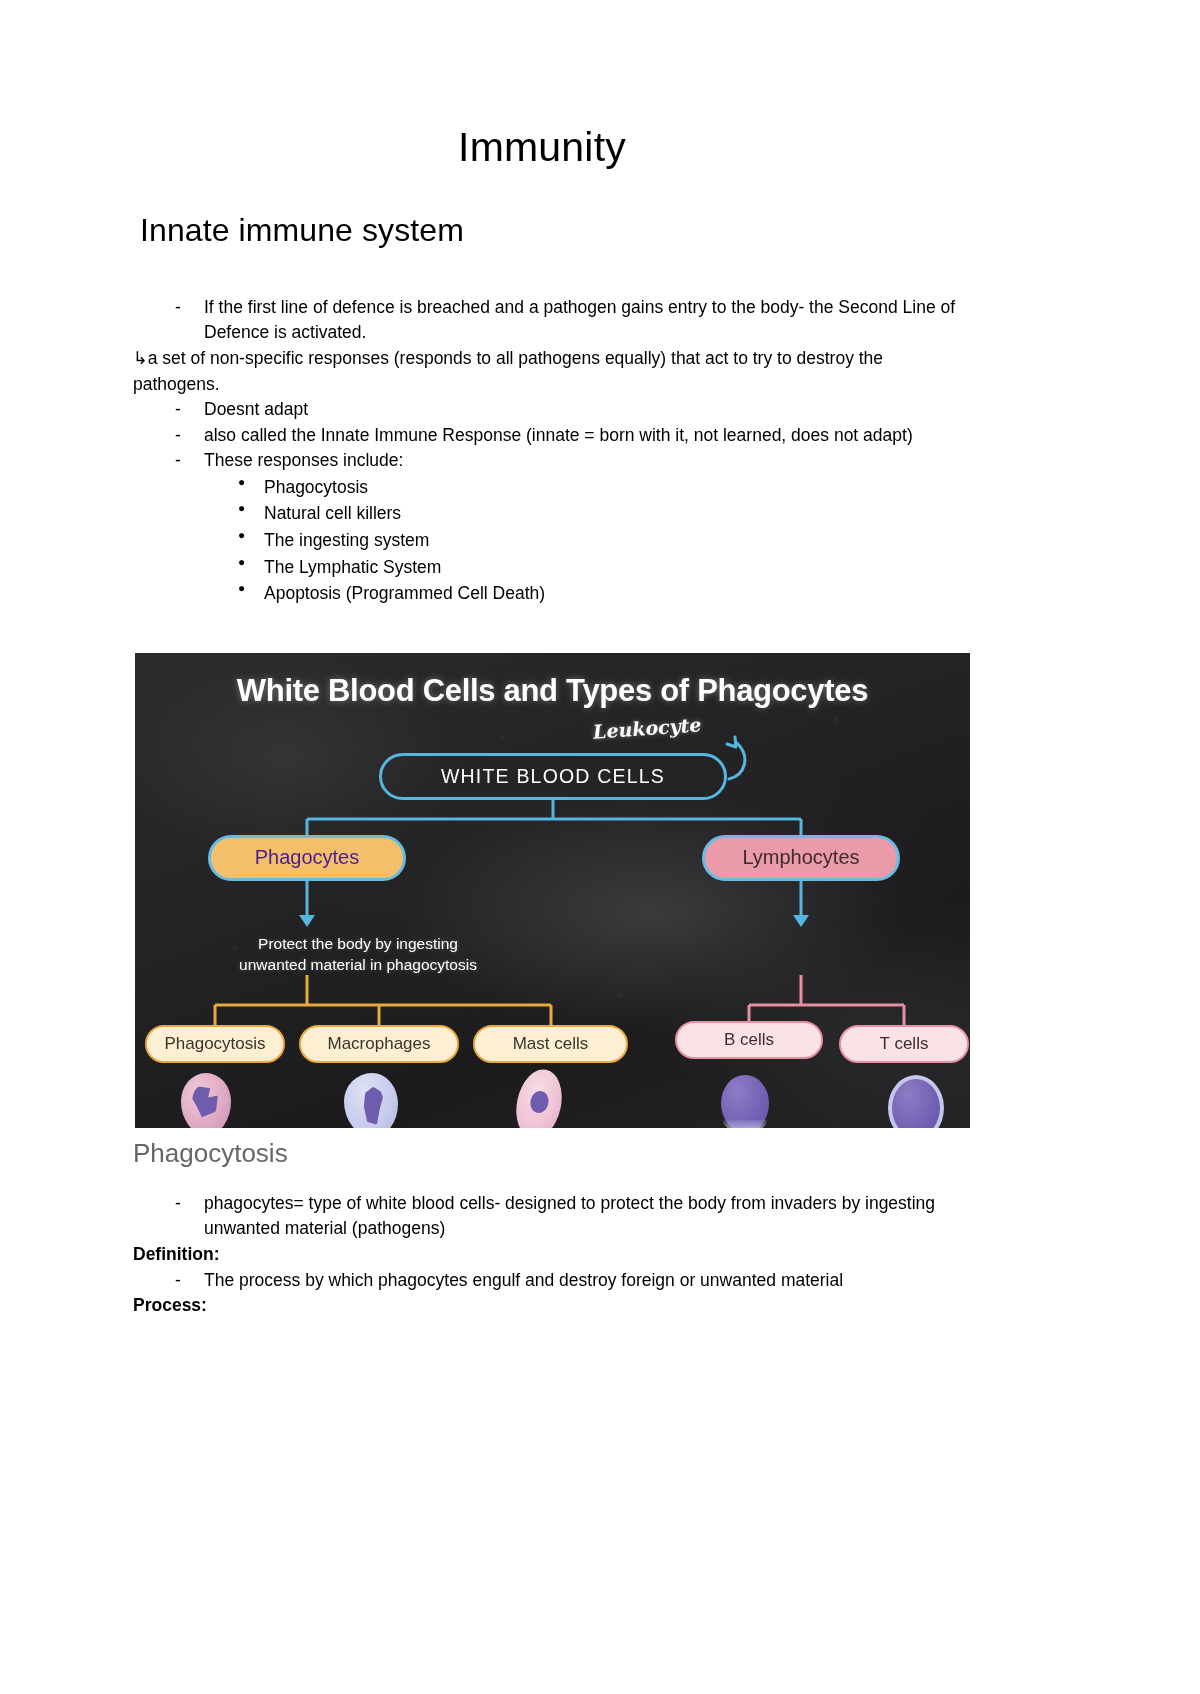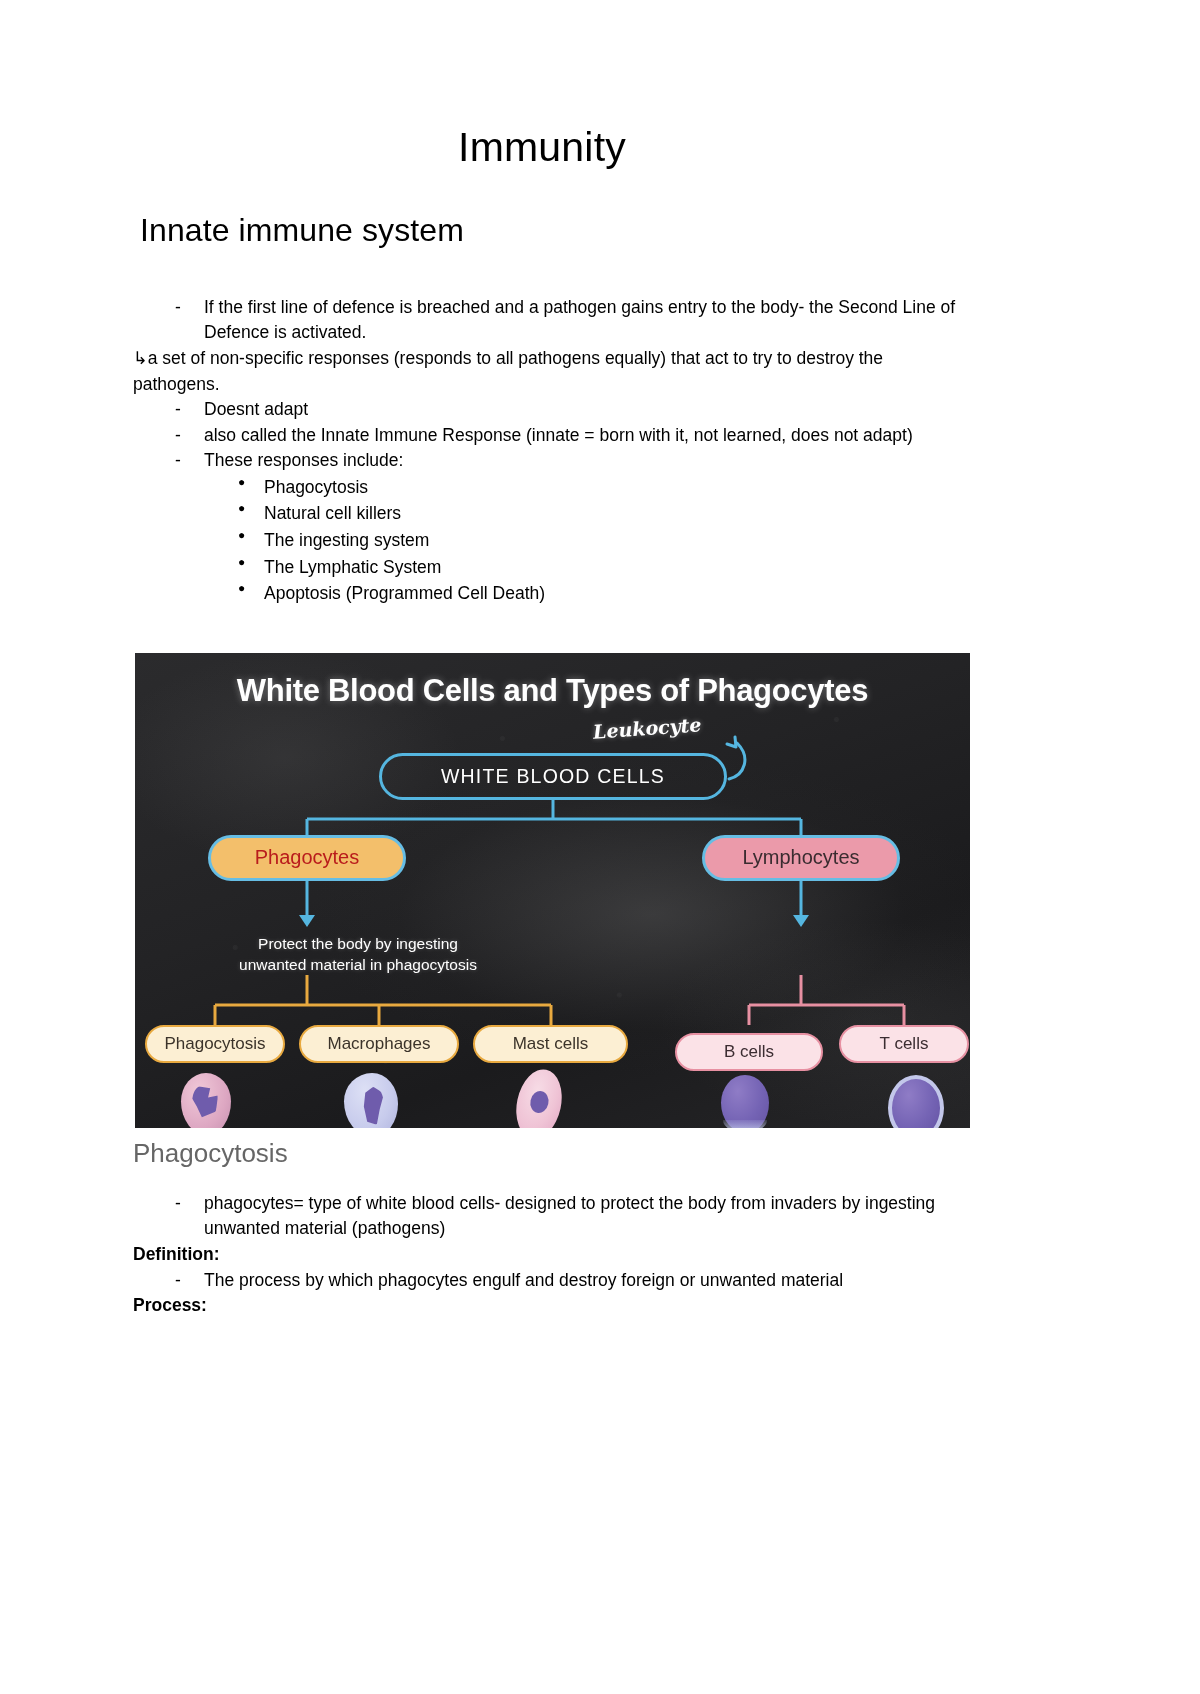--- a/index.html
+++ b/index.html
@@ -169,21 +169,21 @@
     border: 3px solid #55b6e0;
     background: transparent;
     color: #ffffff;
     font-size: 19.5px;
     letter-spacing: 1.2px;
   }
   .node-phago {
     left: 73px; top: 182px; width: 198px; height: 46px;
     border: 3px solid #66bde4;
     background: #f3bf6b;
-    color: #b91c1c;
+    color: #4c1d95;
     font-size: 20px;
   }
   .node-lympho {
     left: 567px; top: 182px; width: 198px; height: 46px;
     border: 3px solid #66bde4;
     background: #eb9aaa;
     color: #3a2c30;
     font-size: 20px;
   }
   .desc {
@@ -215,21 +215,21 @@
     color: #3b332a;
   }
   .leaf-pink {
     border: 2.5px solid #e790a2;
     background: #fbe2e7;
     color: #3b2d31;
   }
   .l1 { left: 10px;  top: 372px; width: 140px; }
   .l2 { left: 164px; top: 372px; width: 160px; }
   .l3 { left: 338px; top: 372px; width: 155px; }
-  .l4 { left: 540px; top: 380px; width: 148px; text-align: center; }
+  .l4 { left: 540px; top: 368px; width: 148px; text-align: center; }
   .l5 { left: 704px; top: 372px; width: 130px; }
 
   .cell {
     position: absolute;
     z-index: 3;
     border-radius: 50%;
   }
   .cell-neutrophil {
     left: 46px; top: 420px; width: 50px; height: 62px;
     background: radial-gradient(ellipse at 35% 30%, #f0c8d8 0%, #dda7c2 60%, #c48fae 100%);

